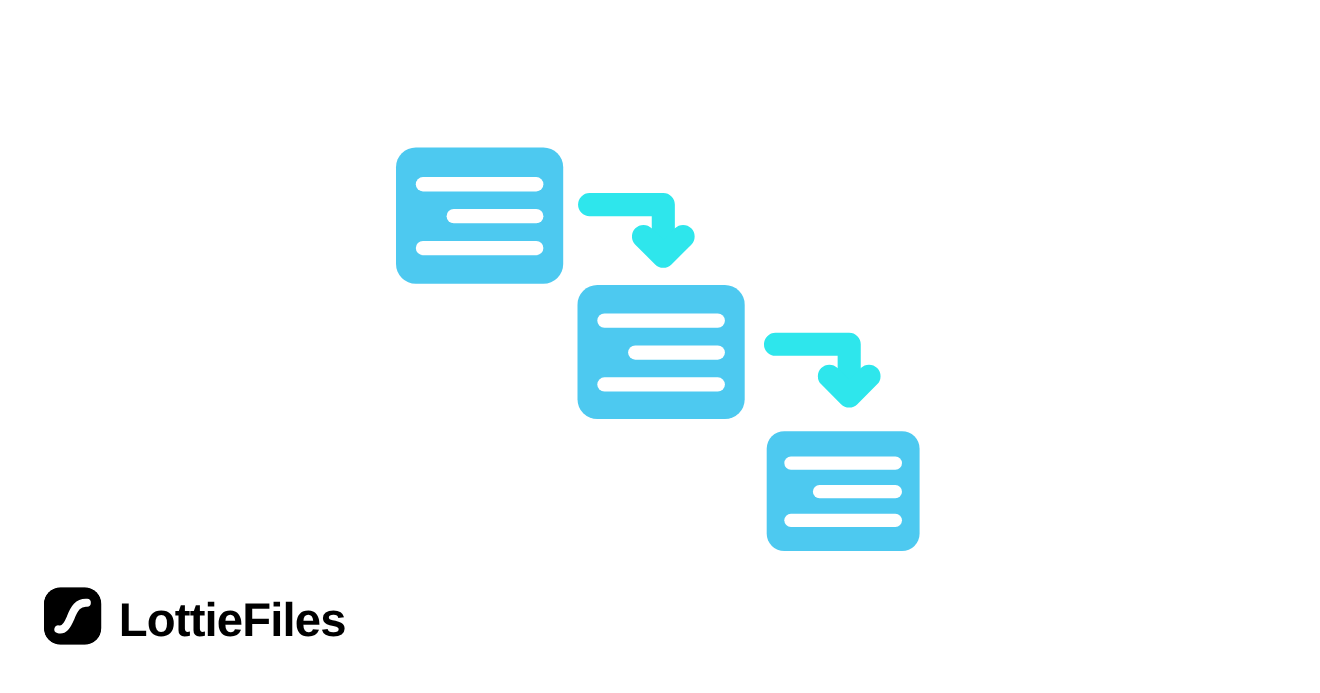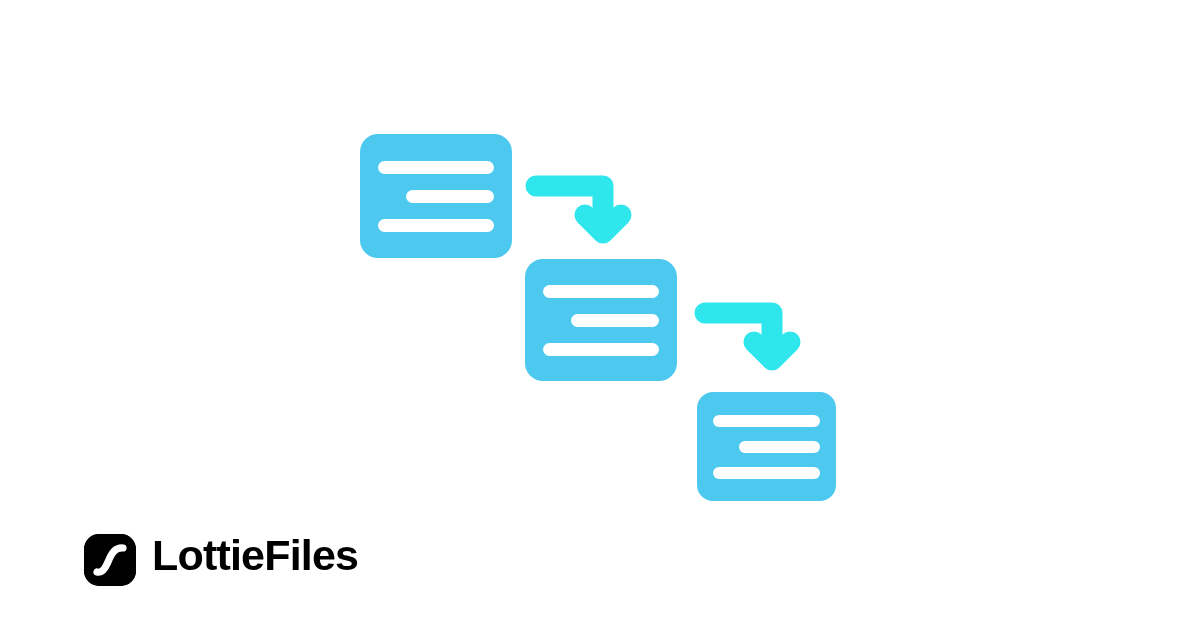--- a/index.html
+++ b/index.html
@@ -60,22 +60,21 @@
   }
   #arrow-1 { left: 525px; top: 172px; }
   #arrow-2 { left: 694px; top: 299px; }
 
   
   #logo {
     position: absolute;
     left: 40px;
     top: 534px;
     display: flex;
-    align-items: flex-start;
-    margin-left: 44px;
+    align-items: flex-end;
   }
   #logo-mark {
     width: 52px;
     height: 52px;
     background: #000000;
     border-radius: 15px;
     flex: 0 0 auto;
     display: block;
   }
   #logo-wordmark {

